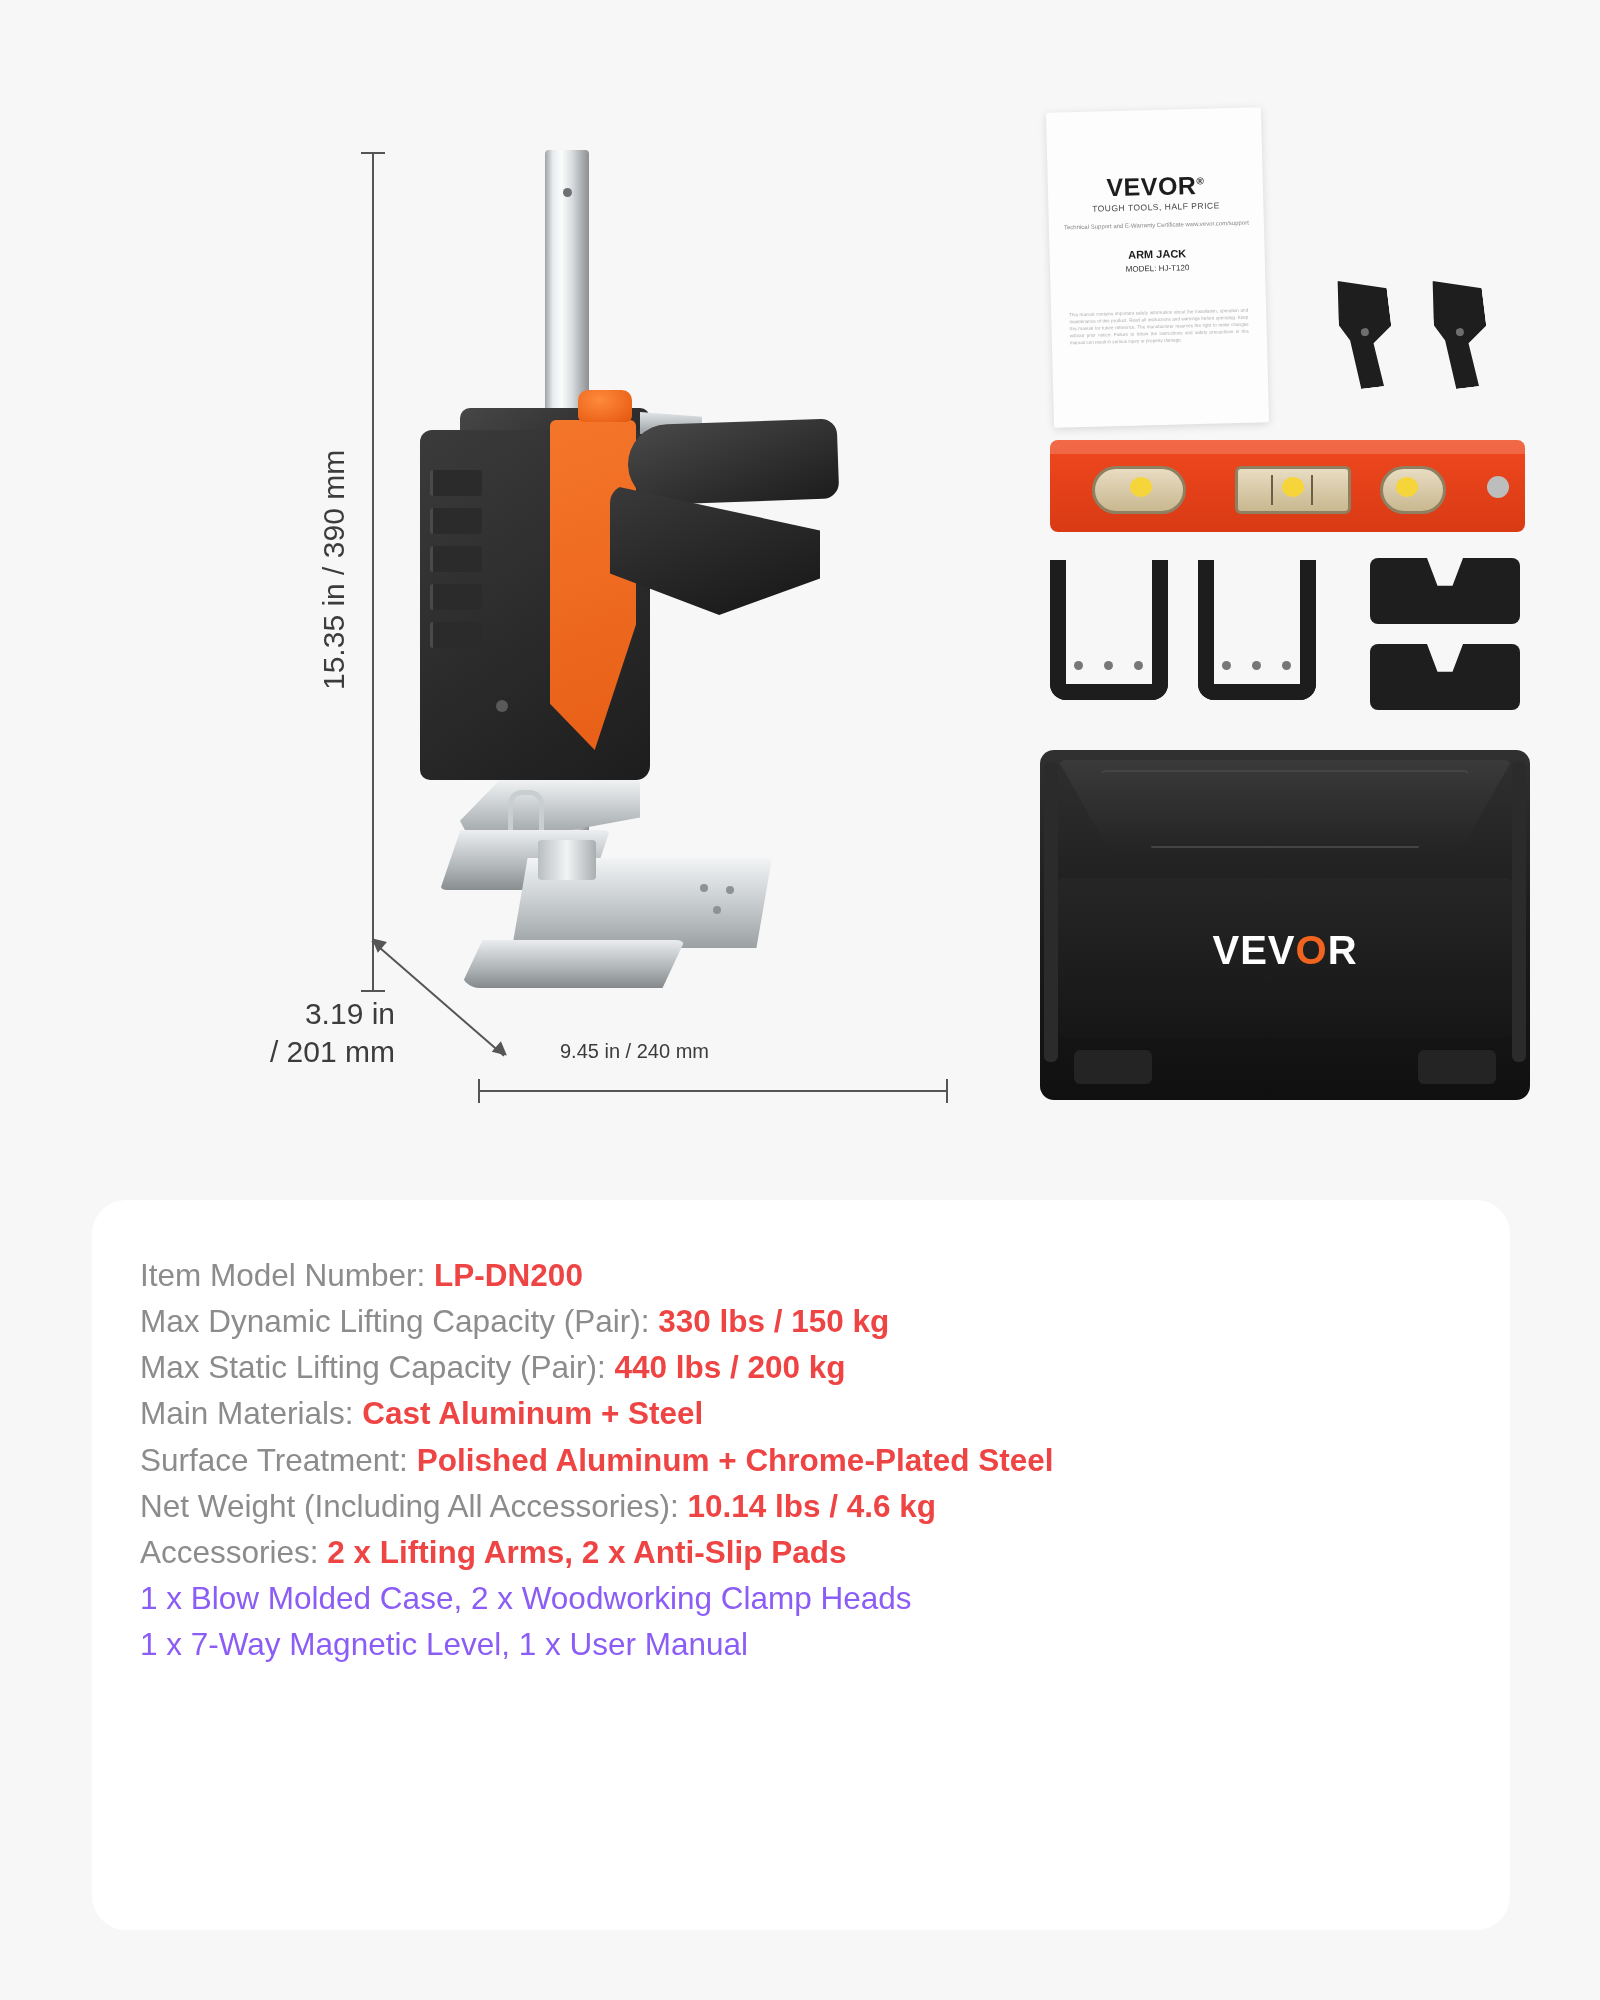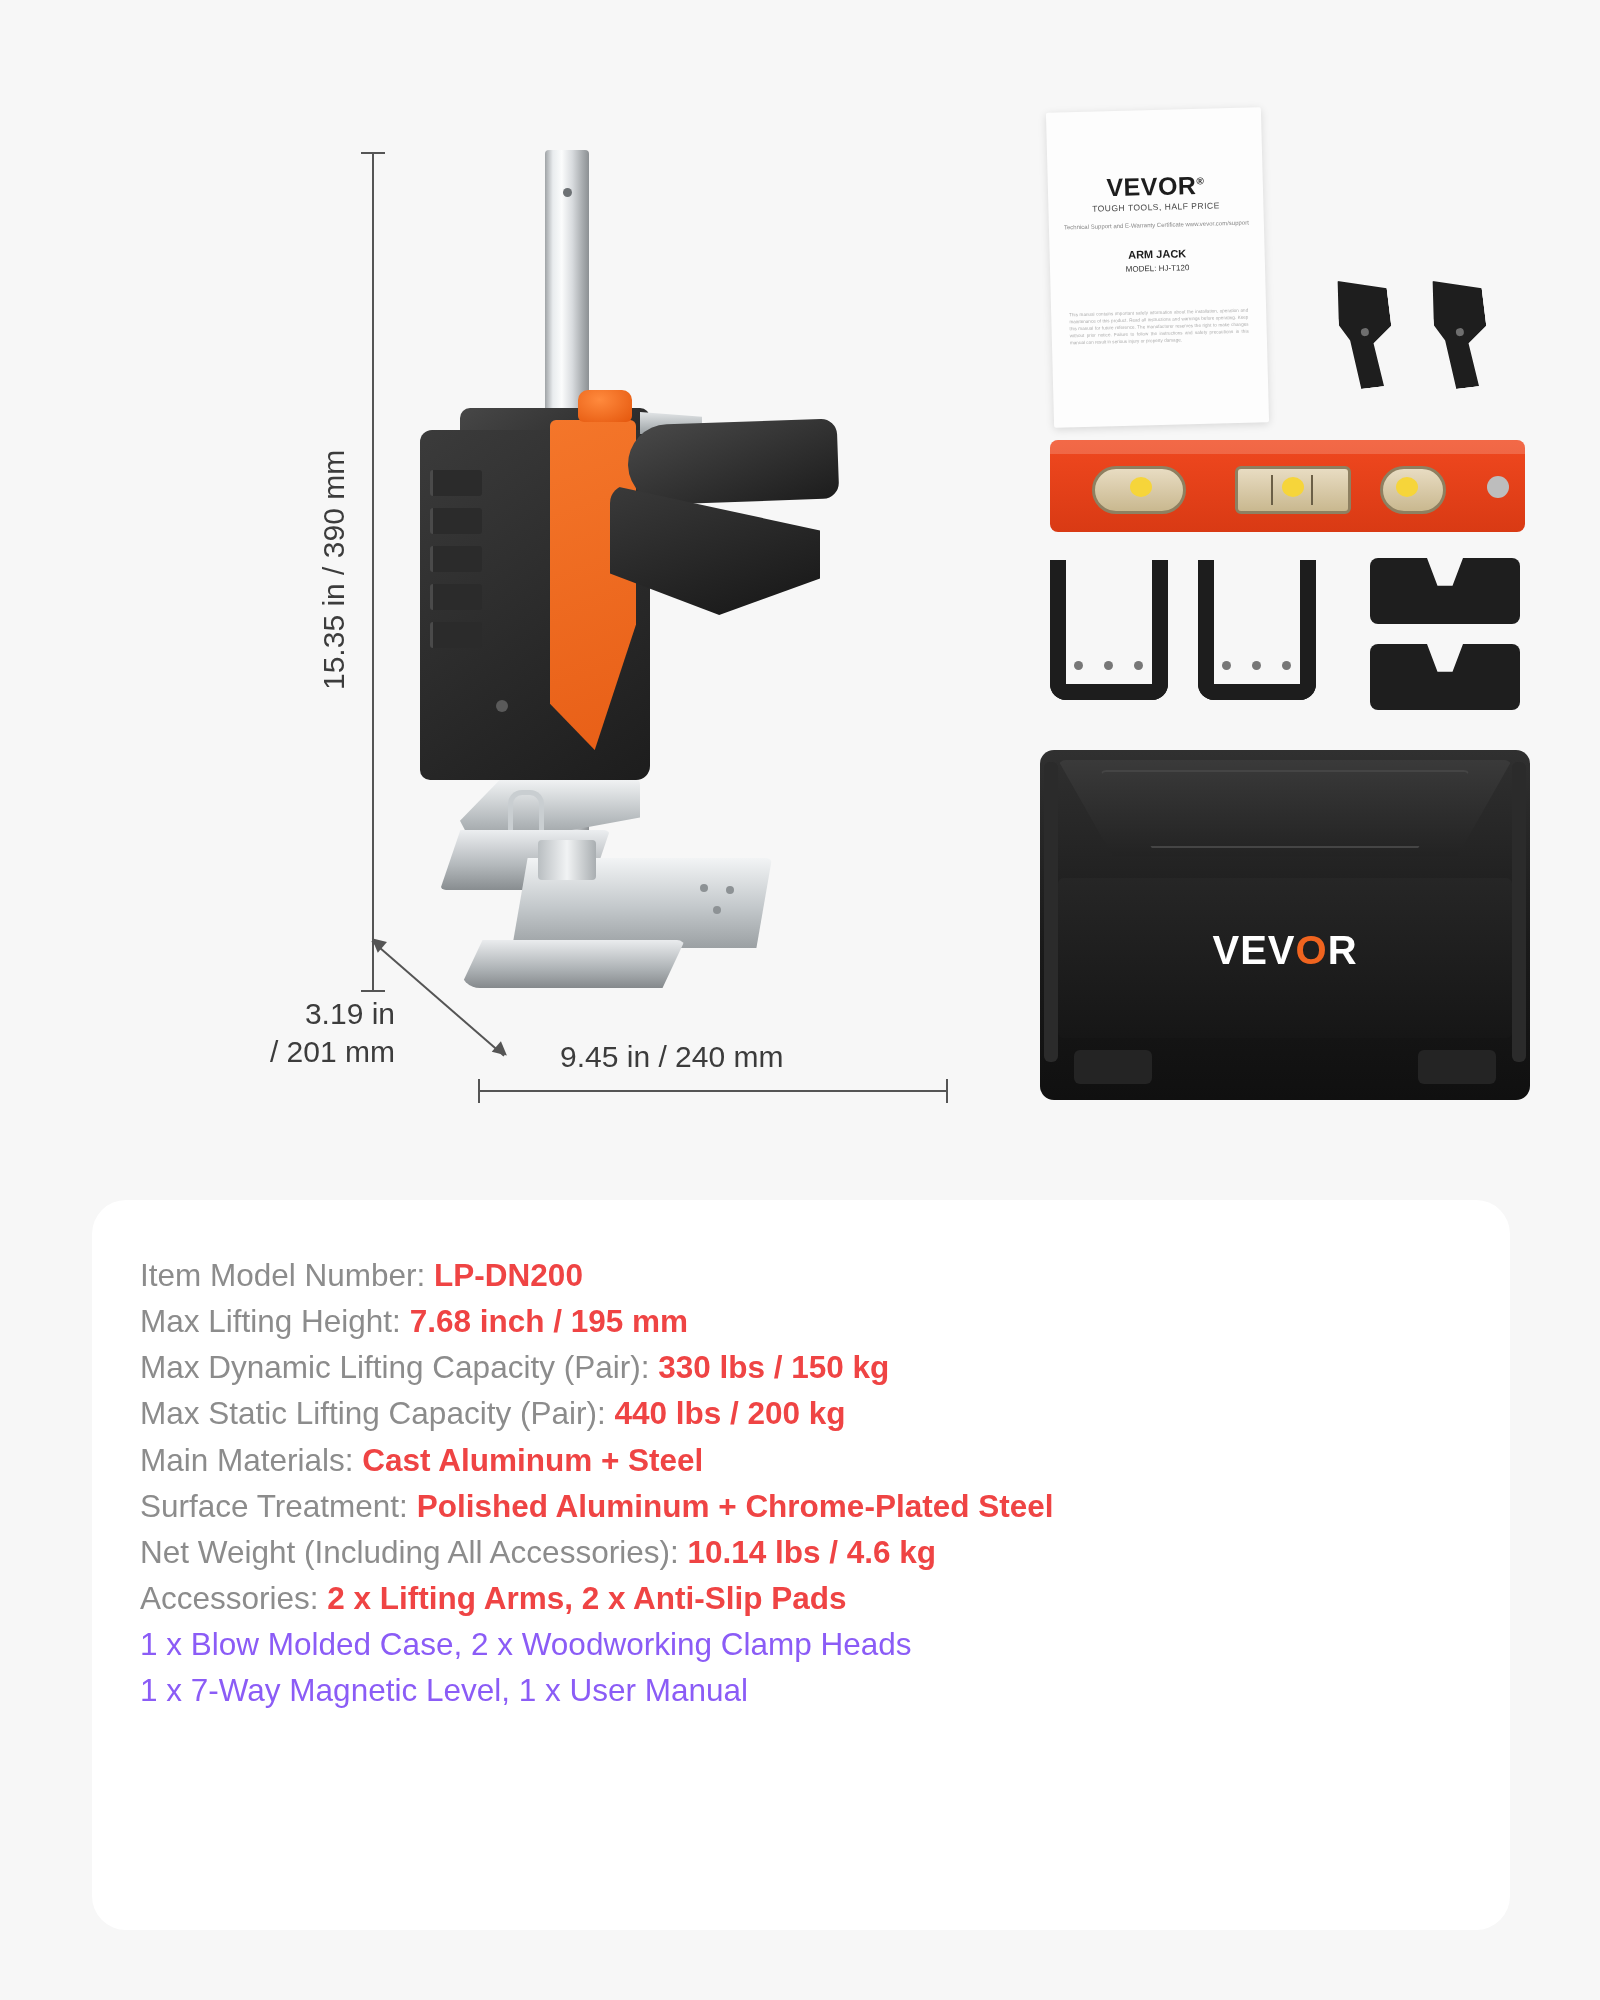--- a/index.html
+++ b/index.html
@@ -75,21 +75,21 @@
     width: 2px;
     height: 24px;
     background: #555;
   }
   .h-line:before { left: 0; }
   .h-line:after { right: 0; }
   .h-dim {
     position: absolute;
     left: 560px;
     top: 1040px;
-    font-size: 30px;
+    font-size: 20px;
     color: #3c3c3c;
     white-space: nowrap;
   }
 
   .diag-line {
     position: absolute;
     left: 372px;
     top: 940px;
     width: 175px;
     height: 2px;
@@ -607,21 +607,20 @@
         <div class="logo"><span>VEV</span><b>O</b><span>R</span></div>
         <div class="latch-l"></div>
         <div class="latch-r"></div>
       </div>
 
     </div>
   </div>
 
   <div class="spec-card">
     <div class="spec-line"><span>Item Model Number: </span><span class="val">LP-DN200</span></div>
-    <div class="spec-line"><span>Max Lifting Height: </span><span class="val">7.68 inch / 195 mm</span></div>
     <div class="spec-line"><span>Max Dynamic Lifting Capacity (Pair): </span><span class="val">330 lbs / 150 kg</span></div>
     <div class="spec-line"><span>Max Static Lifting Capacity (Pair): </span><span class="val">440 lbs / 200 kg</span></div>
     <div class="spec-line"><span>Main Materials: </span><span class="val">Cast Aluminum + Steel</span></div>
     <div class="spec-line"><span>Surface Treatment: </span><span class="val">Polished Aluminum + Chrome-Plated Steel</span></div>
     <div class="spec-line"><span>Net Weight (Including All Accessories): </span><span class="val">10.14 lbs / 4.6 kg</span></div>
     <div class="spec-line"><span>Accessories: </span><span class="val">2 x Lifting Arms, 2 x Anti-Slip Pads</span></div>
     <div class="spec-line all-val">1 x Blow Molded Case, 2 x Woodworking Clamp Heads</div>
     <div class="spec-line all-val">1 x 7-Way Magnetic Level, 1 x User Manual</div>
   </div>
 

